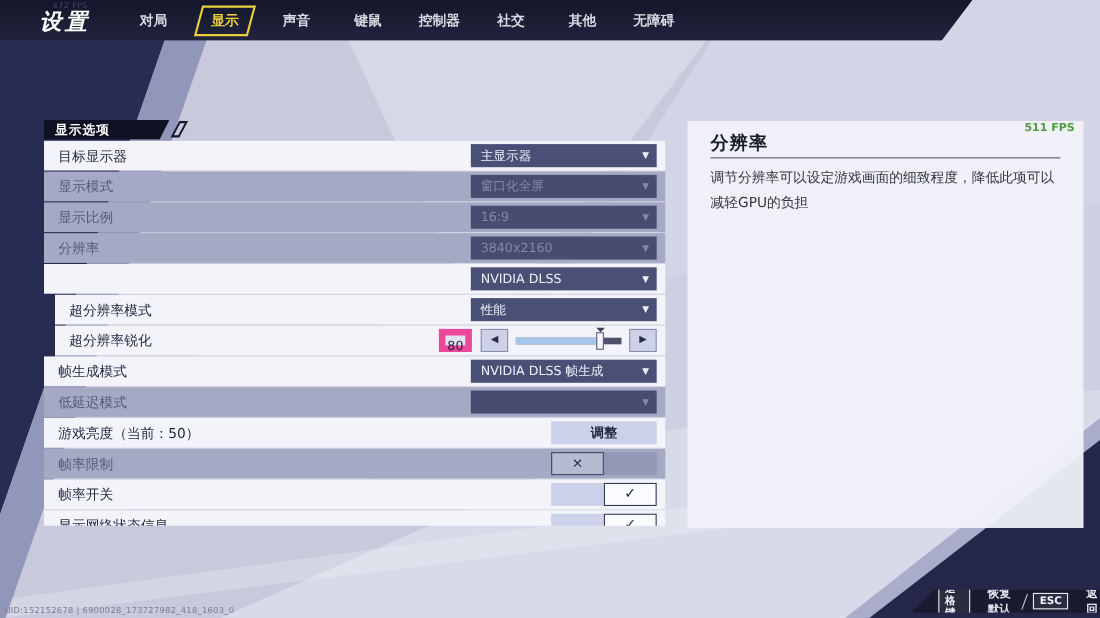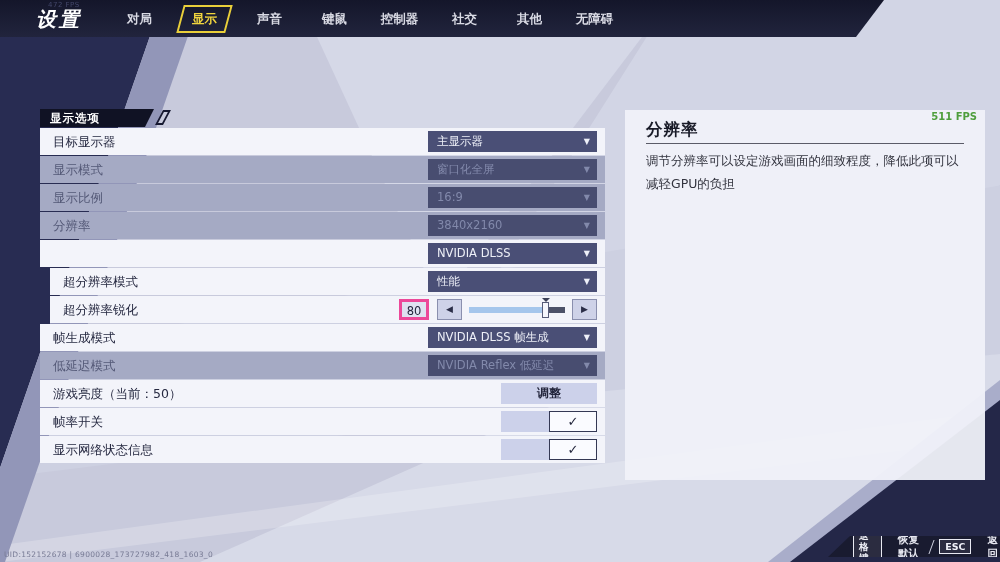--- a/index.html
+++ b/index.html
@@ -46,21 +46,21 @@
   .row.disabled .label { color:#545977; }
   .ctrl { position:absolute; right:8px; top:3px; height:21px; display:flex; align-items:center; }
 
   .dd { position:relative; width:169px; height:21px; background:#4a4f76; }
   .dd-val { position:absolute; left:9px; top:0; line-height:21px; font-size:11.5px; color:#eef0f8; }
   .dd-arrow { position:absolute; right:7px; top:0; line-height:21px; font-size:8px; color:#eef0f8; }
   .row.disabled .dd { background:#484d70; }
   .row.disabled .dd-val, .row.disabled .dd-arrow { color:#8289ab; }
 
   .slider { display:flex; align-items:center; }
-  .valbox { width:30px; height:21px; background:#dfe2f1; border:3px solid #ec4899;
+  .valbox { width:30px; height:21px; background:#dfe2f1; border:6px solid #ec4899;
     text-align:center; line-height:19px; font-size:11.5px; color:#23263c; }
   .sbtn { width:25px; height:21px; margin-left:8px; background:#ced2e8; border:1px solid #8a8fae;
     text-align:center; line-height:19px; font-size:9px; color:#2a2d47; cursor:pointer; }
   .trackwrap { position:relative; width:96px; height:21px; margin-left:7px; }
   .track { position:absolute; left:0; top:8px; width:100%; height:6px; background:#4c5168; }
   .fill { position:absolute; left:0; top:0; height:6px; background:#a5c6ec; }
   .handle { position:absolute; top:3px; width:7px; height:16px; background:#f5f6fc; border:1px solid #565b78; }
   .caret { position:absolute; top:-1px; width:0; height:0;
     border-left:4px solid transparent; border-right:4px solid transparent; border-top:4px solid #3c4058; }
   .sbtn.right { margin-left:7px; }
@@ -199,29 +199,37 @@
           <div class="dd">
             <span class="dd-val">NVIDIA DLSS 帧生成</span>
             <span class="dd-arrow">▼</span>
           </div>
         </div>
       </div>
       <div class="row disabled">
         <span class="label">低延迟模式</span>
         <div class="ctrl">
           <div class="dd">
-            <span class="dd-val">NVIDIA Reflex 低延迟</span>
             <span class="dd-arrow">▼</span>
           </div>
         </div>
       </div>
       <div class="row">
         <span class="label">游戏亮度（当前：50）</span>
         <div class="ctrl">
           <div class="adjust">调整</div>
+        </div>
+      </div>
+      <div class="row disabled">
+        <span class="label">帧率限制</span>
+        <div class="ctrl">
+          <div class="toggle off">
+            <div class="t-half left"><span>✕</span></div>
+            <div class="t-half right"></div>
+          </div>
         </div>
       </div>
       <div class="row">
         <span class="label">帧率开关</span>
         <div class="ctrl">
           <div class="toggle on">
             <div class="t-half left"></div>
             <div class="t-half right"><span>✓</span></div>
           </div>
         </div>

